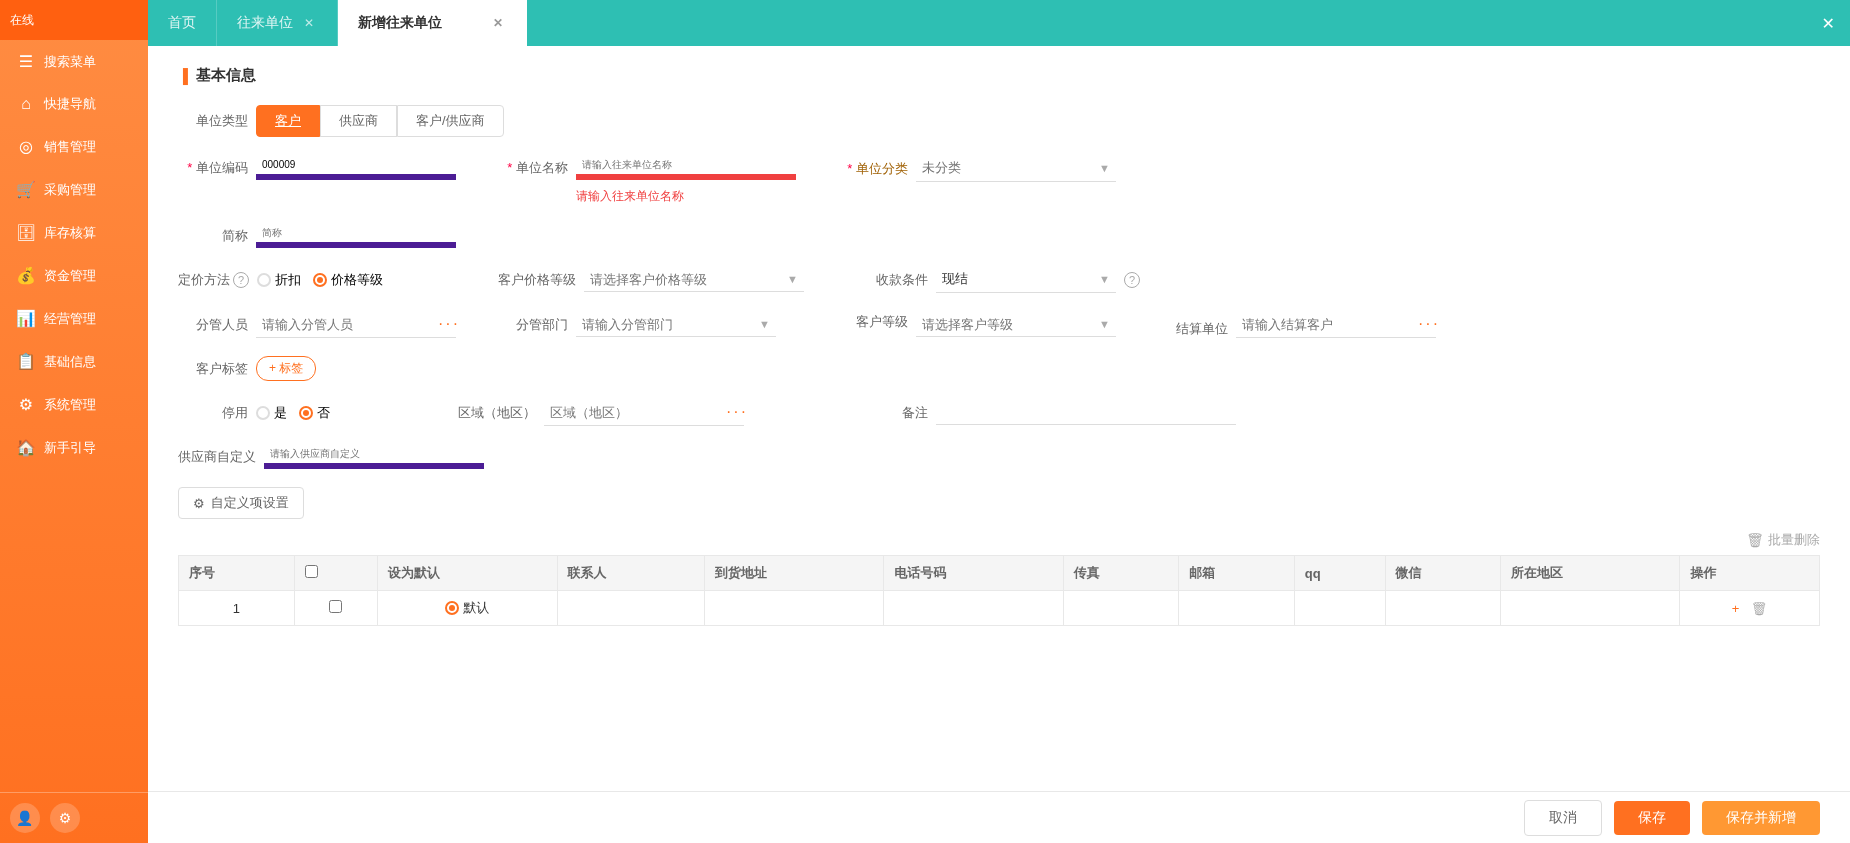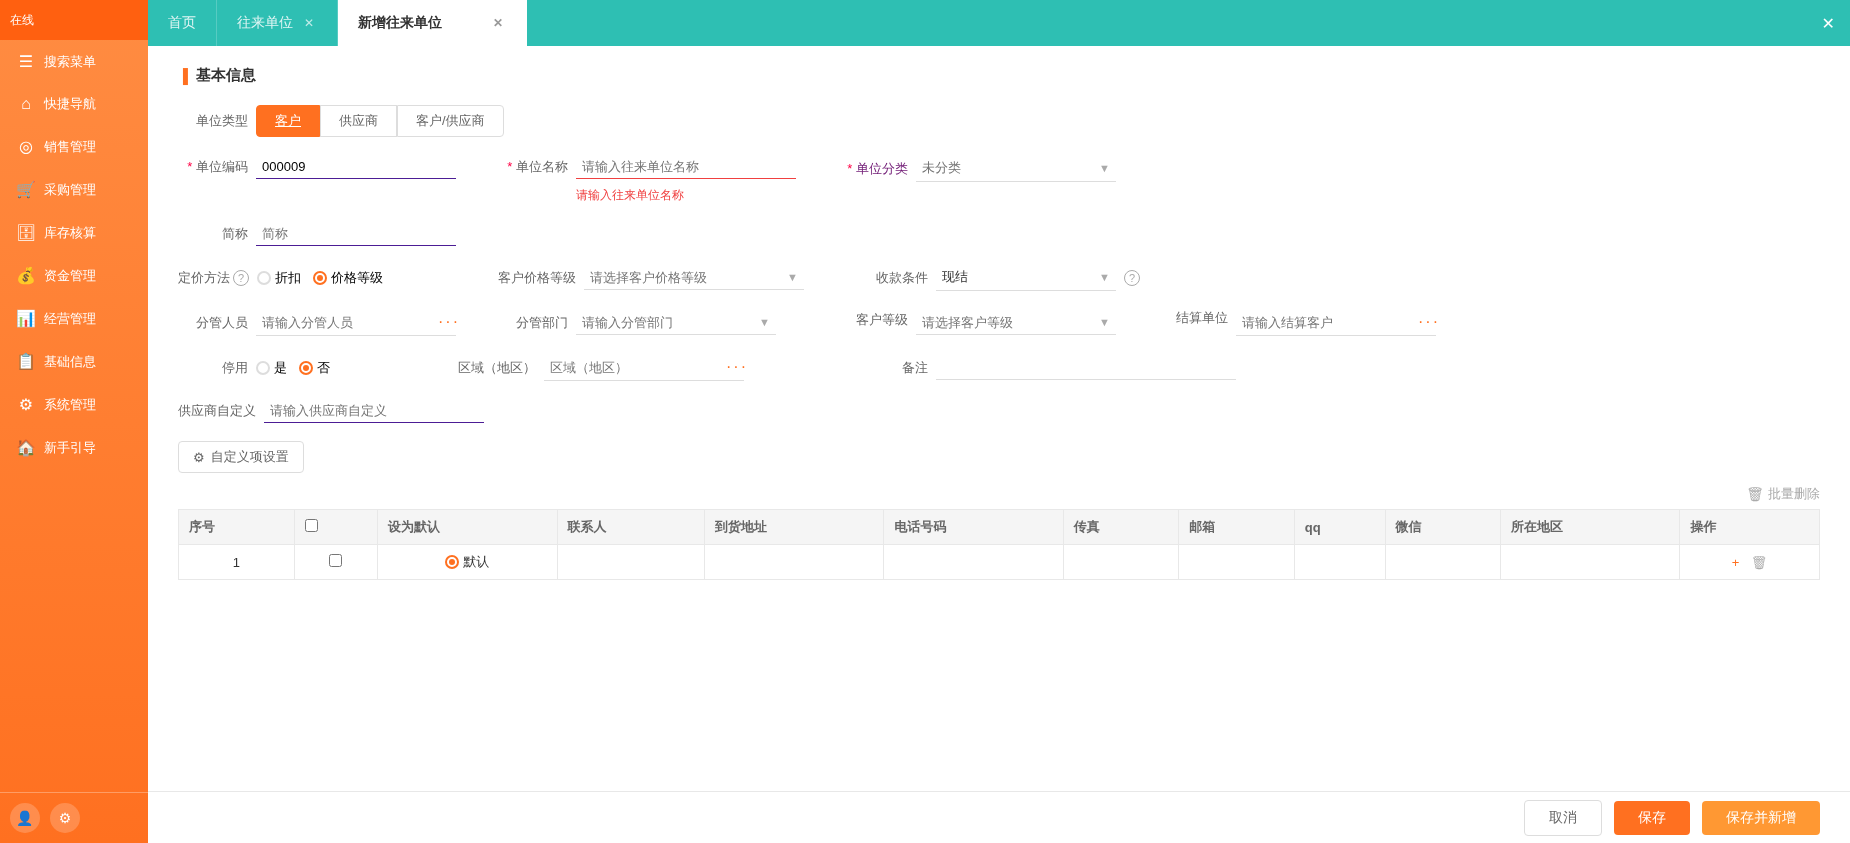--- a/index.html
+++ b/index.html
@@ -136,23 +136,23 @@
       white-space: nowrap;
       min-width: 70px;
       text-align: right;
     }
     .form-label.required::before {
       content: '* ';
       color: #f04;
     }
     .form-input {
       border: none;
-      border-bottom: 1px solid #4c1d95;
+      border-bottom: 6px solid #4c1d95;
       padding: 4px 6px;
-      font-size: 13px;
+      font-size: 10px;
       outline: none;
       width: 180px;
       background: transparent;
     }
     .form-input.error { border-bottom-color: #f04040; }
     .form-select-container {
       display: flex;
       align-items: center;
       border-bottom: 1px solid #ddd;
       width: 180px;
@@ -420,21 +420,21 @@
         <div style="display:flex; align-items:center; gap:8px;">
           <span class="form-label required" style="color:#666;">单位名称</span>
           <input class="form-input error" type="text" style="width: 220px; border-bottom-color: rgb(240, 64, 64);" placeholder="请输入往来单位名称">
         </div>
         <div style="margin-left:78px;">
           <span style="color:#f04040; font-size:12px;">请输入往来单位名称</span>
         </div>
       </div>
 
       <div class="form-field" style="max-width:380px;">
-        <span class="form-label required" style="color:#701a75;">单位分类</span>
+        <span class="form-label required" style="color:#a16207;">单位分类</span>
         <div class="form-select-container" style="width:200px;">
           <span style="font-size:13px; color:#737373;">未分类</span>
           <span class="dropdown-arrow" style="margin-left:auto;">▼</span>
         </div>
       </div>
     </div>
 
     <div class="form-row">
       <div class="form-field" style="max-width:320px;">
         <span class="form-label">简称</span>
@@ -496,29 +496,35 @@
       </div>
 
       <div class="form-field" style="max-width:320px; align-items:flex-start;">
         <span class="form-label">客户等级</span>
         <div class="form-select-container" style="width:200px;">
           <input type="text" style="border: none; outline: none; flex: 1 1 0%; font-size: 13px; background: transparent; color: rgb(153, 153, 153);" placeholder="请选择客户等级">
           <span class="dropdown-arrow">▼</span>
         </div>
       </div>
 
-      <div class="form-field" style="align-items:flex-start;">
+      <div class="form-field" style="align-items:flex-end;">
         <span class="form-label">结算单位</span>
         <div style="display:flex;align-items:center;border-bottom:1px solid #ddd;width:200px;padding:4px 6px;">
           <input type="text" style="border: none; outline: none; flex: 1 1 0%; font-size: 13px; background: transparent; color: rgb(153, 153, 153);" placeholder="请输入结算客户">
           <span class="more-dots">···</span>
         </div>
       </div>
     </div>
 
+    <div class="form-row" style="align-items:center;">
+      <div class="form-field">
+        <span class="form-label">客户标签</span>
+        <button class="tag-btn">+ 标签</button>
+      </div>
+    </div>
 
     <div class="form-row" style="align-items:center;">
       <div class="form-field" style="max-width:280px; align-items:center;">
         <span class="form-label">停用</span>
         <div class="radio-group">
           <div class="radio-item">
             <div class="radio-circle"></div>
             <span>是</span>
           </div>
           <div class="radio-item">

